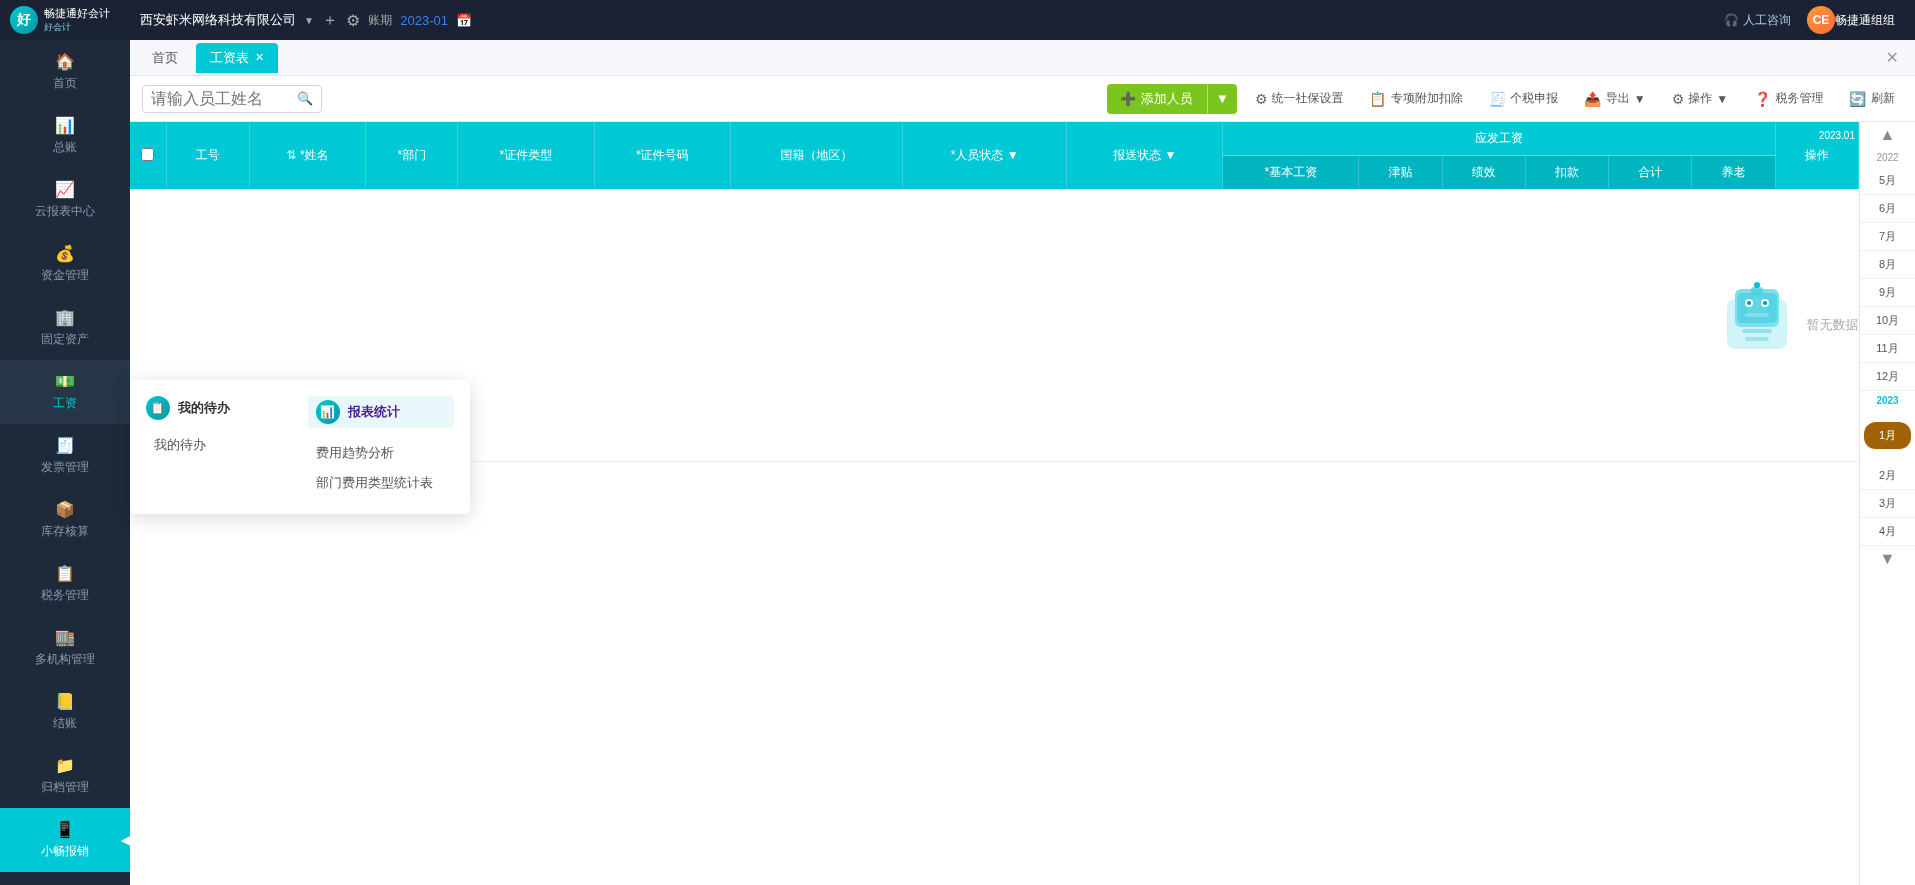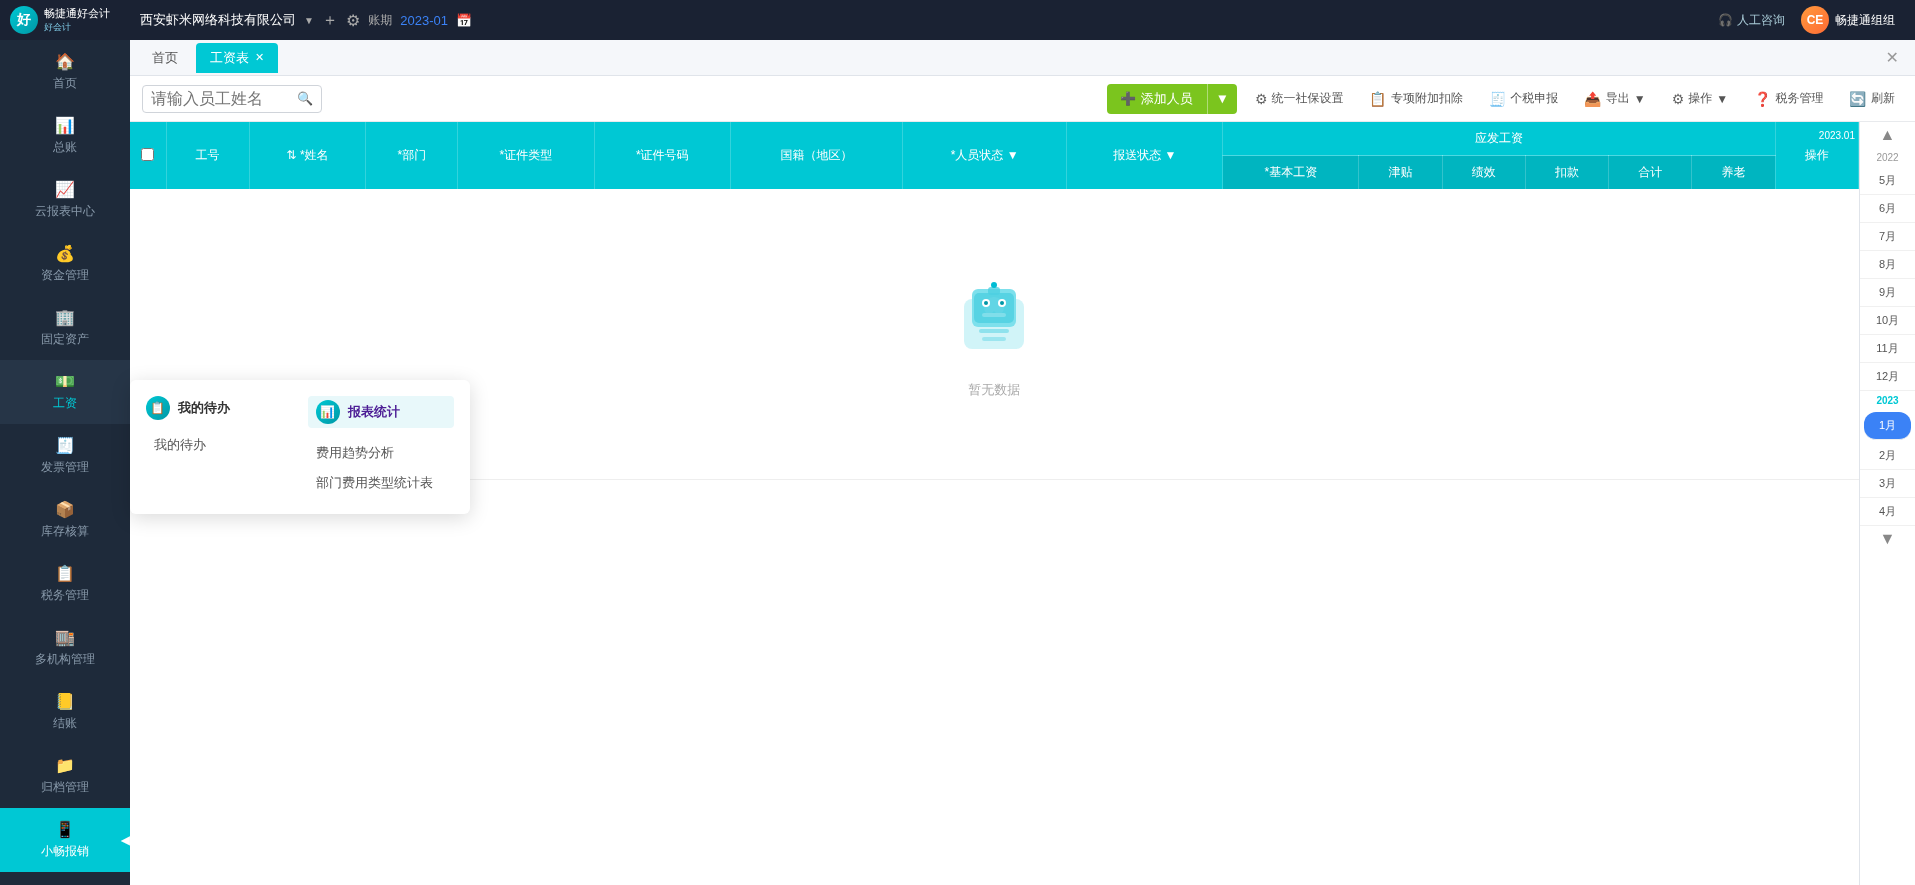--- a/index.html
+++ b/index.html
@@ -70,21 +70,21 @@
       display: flex;
       align-items: center;
       gap: 4px;
       color: #aaccd8;
       cursor: pointer;
       font-size: 12px;
     }
     .user-area {
       display: flex;
       align-items: center;
-      gap: 6px;
+      gap: 0;
       cursor: pointer;
     }
     .user-avatar {
       width: 28px;
       height: 28px;
       border-radius: 50%;
       background: linear-gradient(135deg, #ff9a3c, #ff6b35);
       display: flex;
       align-items: center;
       justify-content: center;
@@ -260,23 +260,23 @@
     .salary-table tbody td {
       padding: 8px 10px;
       text-align: center;
     }
     .checkbox-cell { width: 36px; }
     .table-checkbox { cursor: pointer; }
 
     
     .empty-state {
       display: flex;
-      flex-direction: column;
-      align-items: center;
-      justify-content: flex-start;
+      flex-direction: row;
+      align-items: center;
+      justify-content: flex-end;
       padding: 80px 0;
       color: #999;
     }
     .empty-icon {
       width: 100px;
       height: 100px;
       margin-bottom: 12px;
     }
     .empty-text { font-size: 13px; color: #aaa; }
 
@@ -301,24 +301,24 @@
     .timeline-month {
       width: 100%;
       padding: 6px 4px;
       text-align: center;
       font-size: 11px;
       color: #555;
       cursor: pointer;
       border-bottom: 1px solid #f0f0f0;
     }
     .timeline-month.active {
-      background: #3b82f6;
+      background: #a16207;
       color: white;
       border-radius: 12px;
-      margin: 2px 4px;
+      margin: 12px 4px;
       width: calc(100% - 8px);
     }
     .timeline-nav {
       width: 100%;
       display: flex;
       align-items: center;
       justify-content: center;
       padding: 4px;
       cursor: pointer;
       color: #888;

